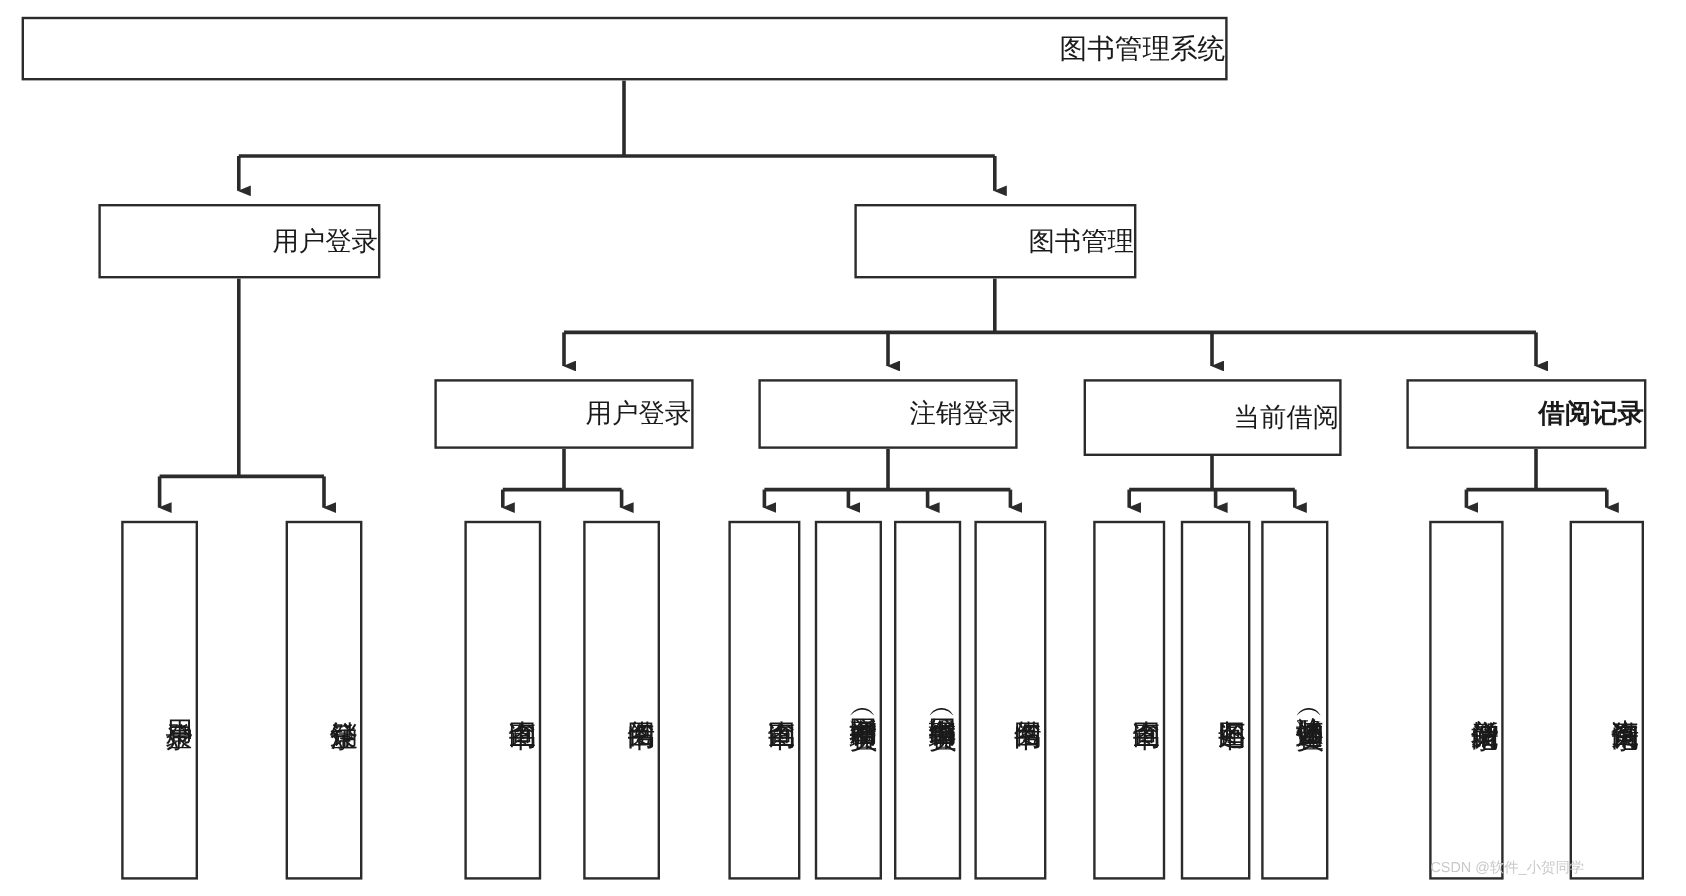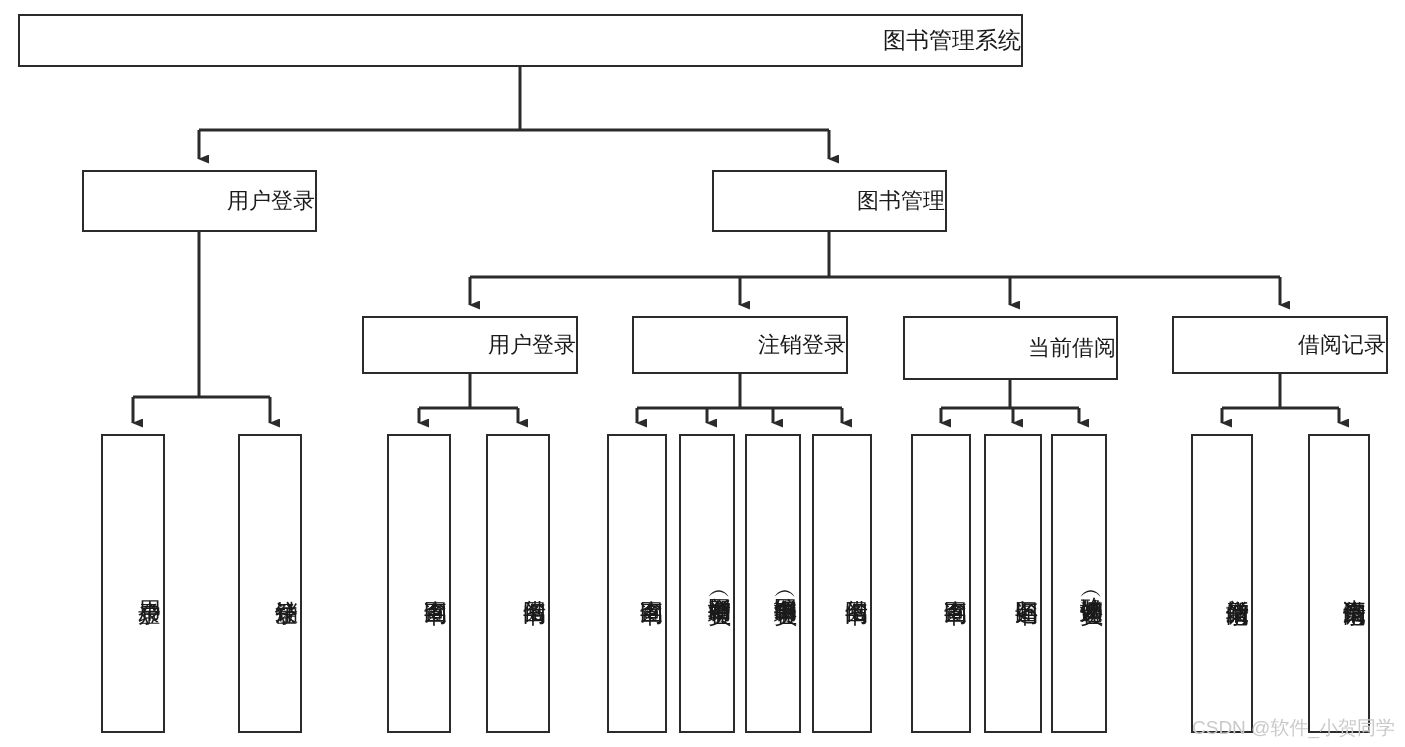--- a/index.html
+++ b/index.html
@@ -55,21 +55,21 @@
     text-orientation: upright;
     letter-spacing: 1px;
     white-space: nowrap;
   }
   .node-box.root .node-label {
     font-size: 23px;
   }
   .watermark {
     position: absolute;
     font-family: "Liberation Sans", "DejaVu Sans", sans-serif;
-    font-size: 19px;
+    font-size: 12px;
     color: #c9c9c9;
     white-space: nowrap;
     pointer-events: none;
     user-select: none;
   }
 </style>
 </head>
 <body>
 
 <div id="diagram-root">
@@ -132,21 +132,21 @@
   <div id="level3-layer">
       <div class="node-box horizontal" style="left: 362px; top: 316px; width: 216px; height: 58px;">
         <span class="node-label">用户登录</span>
       </div>
       <div class="node-box horizontal" style="left: 632px; top: 316px; width: 216px; height: 58px;">
         <span class="node-label">注销登录</span>
       </div>
       <div class="node-box horizontal" style="left: 903px; top: 316px; width: 215px; height: 64px;">
         <span class="node-label">当前借阅</span>
       </div>
-      <div class="node-box horizontal" style="left: 1172px; top: 316px; width: 216px; height: 58px;">
+      <div class="node-box horizontal" style="left: 1172px; top: 316px; width: 200px; height: 58px; font-weight: bold;">
         <span class="node-label">借阅记录</span>
       </div>
     </div>
   <div id="leaves-layer">
       <div class="node-box vertical" style="left: 101px; top: 434px; width: 64px; height: 299px;">
         <span class="node-label">用户登录</span>
       </div>
       <div class="node-box vertical" style="left: 238px; top: 434px; width: 64px; height: 299px;">
         <span class="node-label">注销登录</span>
       </div>

